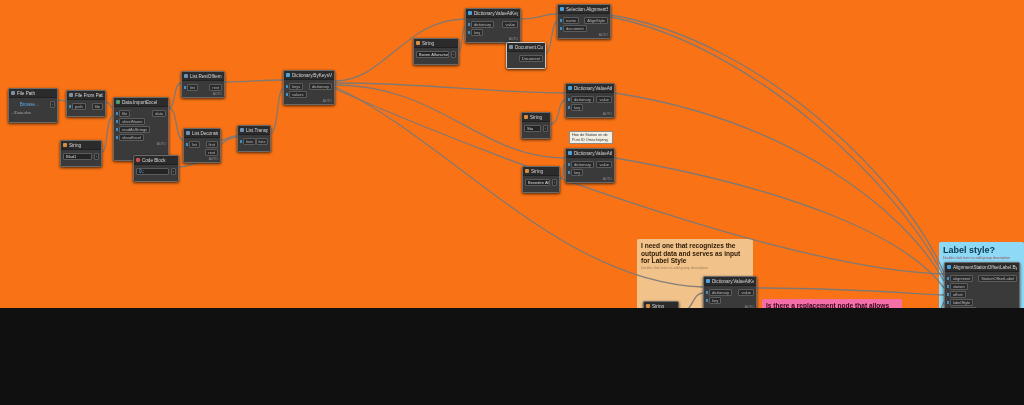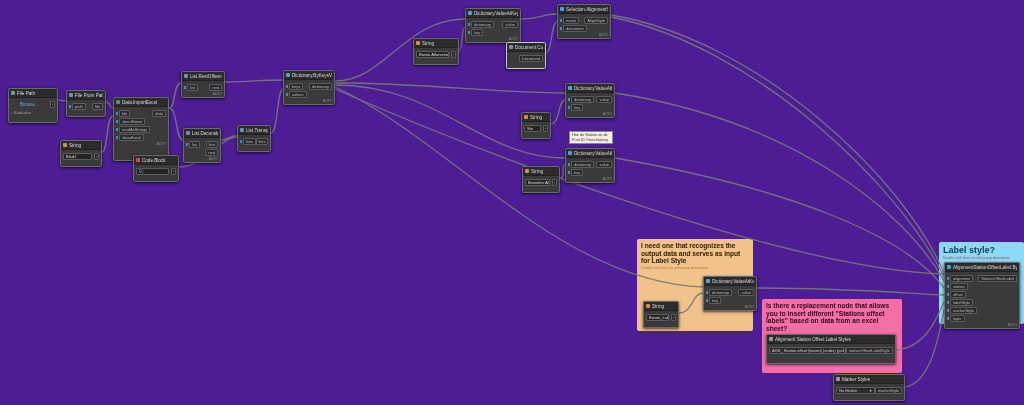--- a/index.html
+++ b/index.html
@@ -1,16 +1,16 @@
 <!DOCTYPE html>
 <html><head>
 <meta charset="utf-8">
 <style>
   html,body{margin:0;padding:0;background:#101010;}
-  #canvas{position:relative;width:1024px;height:405px;background:#4c1d95;overflow:hidden;
+  #canvas{position:relative;width:1024px;height:308px;background:#f97316;overflow:hidden;
           font-family:"Liberation Sans",sans-serif;}
   
   .group{position:absolute;border-radius:2px;padding:3px 4px;box-sizing:border-box;z-index:1;}
   .group .gtitle{font-weight:bold;line-height:1.15;}
   .group .gsub{opacity:.55;margin-top:1px;}
   #group-orange{left:637px;top:239px;width:116px;height:92px;background:#f2c28b;}
   #group-orange .gtitle{font-size:6.6px;color:#2a1a05;}
   #group-orange .gsub{font-size:3.6px;color:#5a4321;}
   #group-pink{left:762px;top:299px;width:140px;height:74px;background:#f56fa7;}
   #group-pink .gtitle{font-size:6.6px;color:#33071c;}

